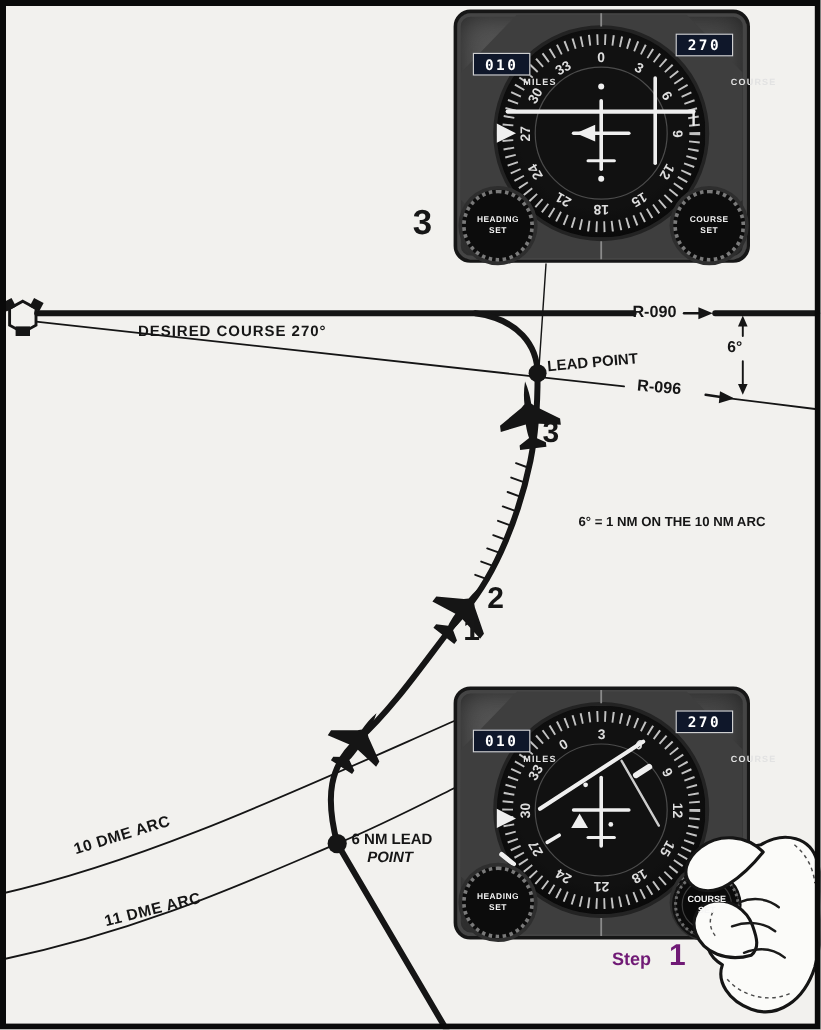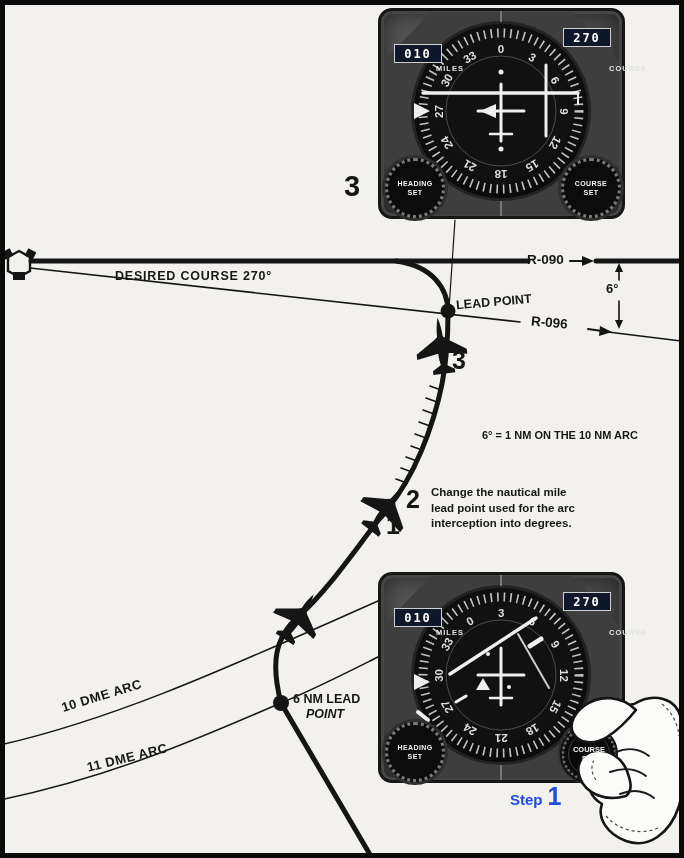--- a/index.html
+++ b/index.html
@@ -52,21 +52,21 @@
   #lbl-inst3{left:344px;top:170px;font-size:29px;}
   #lbl-p3{left:452px;top:346px;font-size:25px;}
   #lbl-p2{left:406px;top:485px;font-size:25px;}
   #lbl-p1{left:386px;top:511px;font-size:25px;}
   #lbl-arcnote{left:441px;top:429px;font-size:11px;padding-left:41px;}
   #caption{left:431px;top:485px;font-size:11.5px;line-height:15.5px;font-weight:700;color:#161616;position:absolute;}
   #lbl-dme10{left:60px;top:688px;font-size:13px;transform:rotate(-17deg);letter-spacing:.5px;}
   #lbl-dme11{left:86px;top:750px;font-size:13px;transform:rotate(-14deg);letter-spacing:.5px;}
   #lbl-nmlead1{left:293px;top:692px;font-size:12.5px;}
   #lbl-nmlead2{left:306px;top:707px;font-size:12.5px;font-style:italic;}
-  #step{left:510px;top:782px;position:absolute;display:flex;align-items:baseline;gap:5px;color:#1d4ed8;}
+  #step{left:510px;top:782px;position:absolute;display:flex;align-items:baseline;gap:15px;color:#701a75;}
   #step .w{font-size:15px;font-weight:700;}
   #step .n{font-size:25px;font-weight:700;}
   svg{display:block;}
 </style>
 </head>
 <body>
 
 <div id="stage">
 
   <svg id="art" width="684" height="858" viewBox="0 0 684 858" style="position:absolute;inset:0;">
@@ -232,25 +232,20 @@
   <div class="lbl" id="lbl-desired">DESIRED COURSE 270°</div>
   <div class="lbl" id="lbl-r090">R-090</div>
   <div class="lbl" id="lbl-r096">R-096</div>
   <div class="lbl" id="lbl-lead">LEAD POINT</div>
   <div class="lbl" id="lbl-6deg">6°</div>
   <div class="lbl" id="lbl-inst3">3</div>
   <div class="lbl" id="lbl-p3">3</div>
   <div class="lbl" id="lbl-p2">2</div>
   <div class="lbl" id="lbl-p1">1</div>
   <div class="lbl" id="lbl-arcnote">6° = 1 NM ON THE 10 NM ARC</div>
-  <div id="caption">
-    <div>Change the nautical mile</div>
-    <div>lead point used for the arc</div>
-    <div>interception into degrees.</div>
-  </div>
   <div class="lbl" id="lbl-dme10">10 DME ARC</div>
   <div class="lbl" id="lbl-dme11">11 DME ARC</div>
   <div class="lbl" id="lbl-nmlead1">6 NM LEAD</div>
   <div class="lbl" id="lbl-nmlead2">POINT</div>
   <div id="step">
     <span class="w">Step</span>
     <span class="n">1</span>
   </div>
 
   <svg id="hand" width="684" height="858" viewBox="0 0 684 858" style="position:absolute;inset:0;z-index:6;pointer-events:none;">

